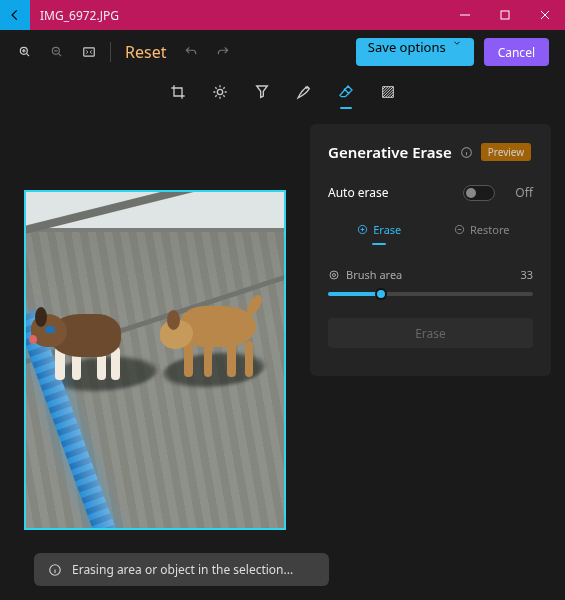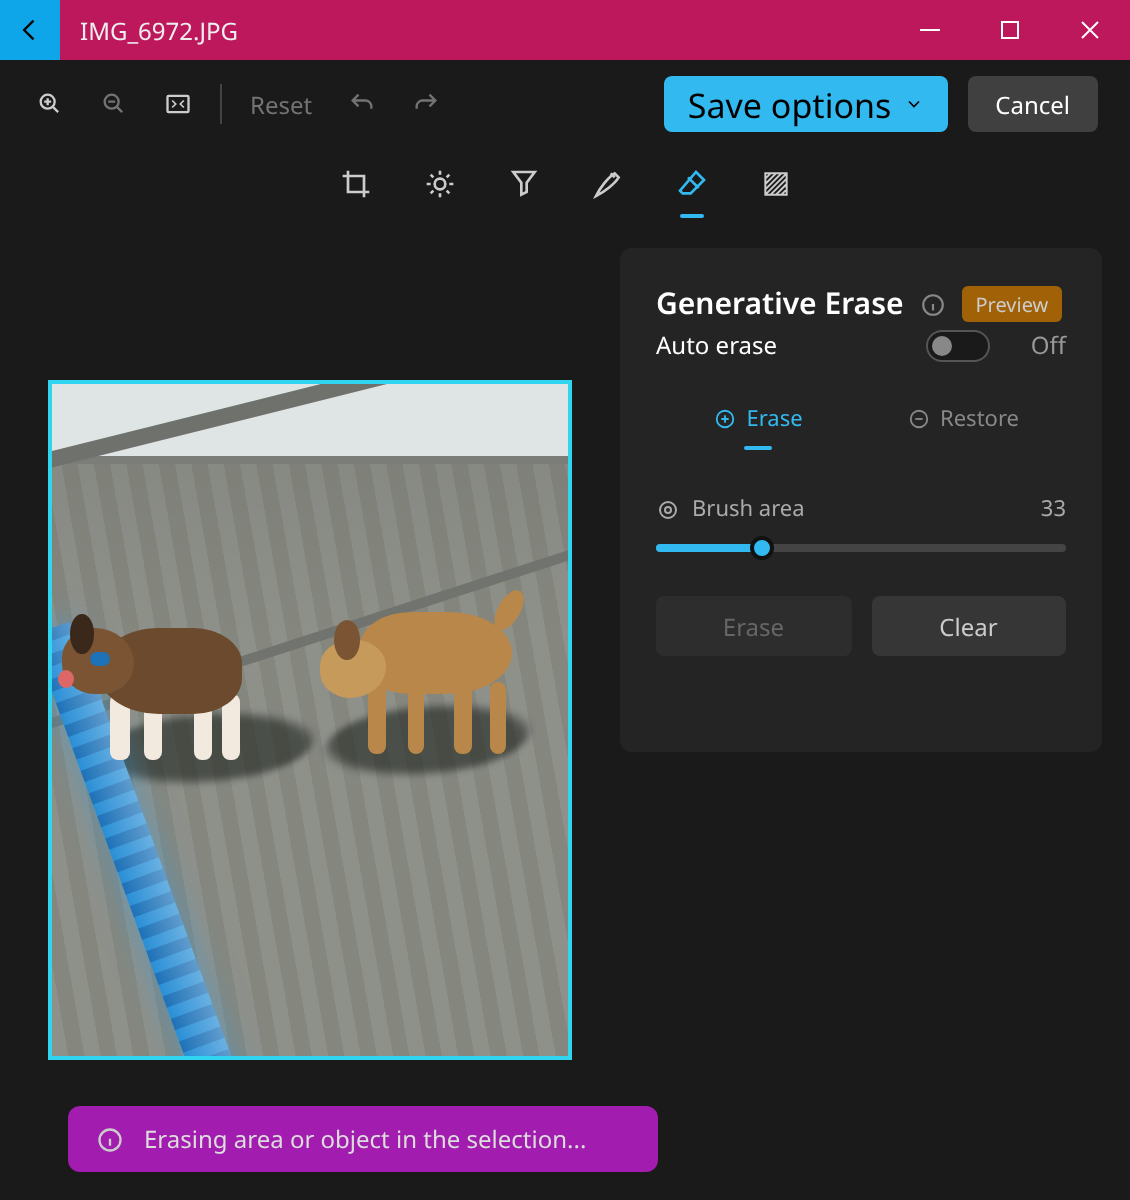--- a/index.html
+++ b/index.html
@@ -8,25 +8,25 @@
   .titlebar { height: 30px; display: flex; align-items: center; background: #be185d; }
   .back-btn { width: 30px; height: 30px; background: #0ea5e9; display: flex; align-items: center; justify-content: center; cursor: pointer; }
   .back-btn svg { stroke: #000; }
   .title { flex: 1; padding-left: 10px; font-size: 12px; color: #eee; }
   .win-controls { display: flex; }
   .win-btn { width: 40px; height: 30px; display: flex; align-items: center; justify-content: center; cursor: pointer; }
 
   .toolbar { height: 44px; display: flex; align-items: center; padding: 0 10px; gap: 2px; }
   .tb-ico { width: 30px; height: 28px; display: flex; align-items: center; justify-content: center; cursor: pointer; color: #ccc; }
   .tb-sep { width: 1px; height: 20px; background: #444; margin: 0 4px; }
-  .tb-reset { height: 28px; padding: 0 8px; font-size: 12px; color: #737373; cursor: pointer; display:flex; align-items:center;}
+  .tb-reset { height: 28px; padding: 0 8px; font-size: 16px; color: #fdba74; cursor: pointer; display:flex; align-items:center;}
   .toolbar-right { margin-left: auto; display: flex; gap: 10px; align-items: center; padding-right: 6px;}
-  .save-btn { background: #32baf0; color: #000; height: 28px; padding: 0 12px; border-radius: 4px; display: flex; align-items: center; gap: 6px; font-size: 17px; cursor: pointer; }
+  .save-btn { background: #32baf0; color: #000; height: 28px; padding: 0 12px; border-radius: 4px; display: flex; gap: 6px; font-size: 13px; cursor: pointer; }
   .save-btn svg { stroke:#000; }
-  .cancel-btn { background: #404040; color: #fff; height: 28px; padding: 0 14px; border-radius: 4px; font-size: 12px; cursor: pointer; display:flex; align-items:center;}
+  .cancel-btn { background: #8b5cf6; color: #fff; height: 28px; padding: 0 14px; border-radius: 4px; font-size: 12px; cursor: pointer; display:flex; align-items:center;}
 
   .modebar { height: 36px; display: flex; align-items: center; justify-content: center; gap: 18px; }
   .mode-ico { width: 24px; height: 24px; display: flex; align-items: center; justify-content: center; color: #ccc; cursor: pointer; position: relative; }
   .mode-ico.active { color: #32baf0; }
   .mode-ico.active::after { content:""; position:absolute; bottom:-5px; left:6px; right:6px; height:2px; background:#32baf0; border-radius:2px;}
 
   .workspace { position: absolute; top: 110px; bottom: 0; left: 0; right: 0; display: flex; }
   .canvas-area { width: 310px; position: relative; }
   .canvas { position: absolute; top: 80px; left: 24px; width: 262px; height: 340px; border: 2px solid #32d5f0; overflow: hidden; }
   .img-scene { width: 100%; height: 100%; position: relative; background: linear-gradient(180deg, #e6ecee 0%, #c2c7c7 12%, #8f918d 30%, #8f918d 100%); }
@@ -58,40 +58,40 @@
   .dog2 .l1{ left:22%;} .dog2 .l2{ left:40%;} .dog2 .l3{ left:62%;} .dog2 .l4{ left:78%;}
   .dog2 .tail{ position:absolute; top:18%; left:82%; width:10%; height:22%; background:#b88749; border-radius:50%; transform:rotate(30deg);}
   .shadow1 { top:49%; left:10%; width:40%; height:10%; transform: skewX(-30deg);}
   .shadow2 { top:48%; left:54%; width:38%; height:10%; transform: skewX(-30deg);}
 
   .side-panel { flex: 1; background: #242424; margin: 14px 14px 0 0; border-radius: 6px; padding: 18px; position: relative; height: 252px;}
   .sp-head { display: flex; align-items: center; gap: 8px; }
   .sp-title { font-size: 15px; font-weight: 600; }
   .info-ico { color:#888; display:flex; }
   .preview-badge { background:#a16207; color:#ccc; font-size:10px; padding:2px 7px; border-radius:3px; }
-  .sp-row { display:flex; align-items:center; justify-content:space-between; margin-top:2px; font-size:12px;}
+  .sp-row { display:flex; align-items:center; justify-content:space-between; margin-top:22px; font-size:12px;}
   .toggle-wrap { display:flex; align-items:center; gap:20px; }
   .toggle { width:32px; height:16px; border-radius:8px; background:#1a1a1a; border:1px solid #555; position:relative; cursor:pointer;}
   .toggle::after{ content:""; position:absolute; left:2px; top:2px; width:10px; height:10px; border-radius:50%; background:#888;}
   .off-label { color:#999; font-size:12px;}
   .seg { display:flex; margin-top:14px; height:28px; }
   .seg-item { flex:1; display:flex; align-items:center; justify-content:center; gap:5px; font-size:11px; color:#888; cursor:pointer; position:relative;}
   .seg-item.active { color:#32baf0; }
   .seg-item.active::after{ content:""; position:absolute; bottom:-2px; left:50%; transform:translateX(-50%); width:14px; height:2px; background:#32baf0; border-radius:2px;}
   .brush-row { display:flex; align-items:center; justify-content:space-between; margin-top:24px; font-size:11px; color:#aaa;}
   .brush-label { display:flex; align-items:center; gap:6px;}
   .slider { margin-top:10px; height:4px; background:#444; border-radius:2px; position:relative; cursor:pointer;}
   .slider-fill { position:absolute; left:0; top:0; bottom:0; width:26%; background:#32baf0; border-radius:2px;}
   .slider-thumb { position:absolute; left:26%; top:50%; width:12px; height:12px; background:#32baf0; border-radius:50%; transform:translate(-50%,-50%); border:2px solid #111;}
   .sp-buttons { display:flex; gap:10px; margin-top:22px;}
   .sp-btn { flex:1; height:30px; border-radius:4px; display:flex; align-items:center; justify-content:center; font-size:12px;}
   .sp-btn.erase { background:#2d2d2d; color:#666; cursor:default;}
   .sp-btn.clear { background:#363636; color:#ccc; cursor:pointer;}
 
-  .toast { position:absolute; bottom:14px; left:34px; background:#a21caf; border-radius:6px; padding:8px 14px; display:flex; align-items:center; gap:10px; font-size:12px; color:#ddd; width: 295px;}
+  .toast { position:absolute; bottom:14px; left:34px; background:#404040; border-radius:6px; padding:8px 14px; display:flex; align-items:center; gap:10px; font-size:12px; color:#ddd; width: 295px;}
 </style>
 </head>
 <body>
 
 <div class="titlebar">
   <div class="back-btn">
     <svg width="14" height="14" viewBox="0 0 24 24" fill="none" stroke-width="2">
         <path d="M15 4 L7 12 L15 20"></path>
       </svg>
   </div>
@@ -270,21 +270,20 @@
         <span>Brush area</span>
       </div>
       <span>33</span>
     </div>
     <div class="slider">
       <div class="slider-fill"></div>
       <div class="slider-thumb"></div>
     </div>
     <div class="sp-buttons">
       <div class="sp-btn erase">Erase</div>
-      <div class="sp-btn clear">Clear</div>
     </div>
   </div>
 </div>
 
 <div class="toast">
   <svg width="14" height="14" viewBox="0 0 24 24" fill="none" stroke="#ccc" stroke-width="2">
       <circle cx="12" cy="12" r="9"></circle>
       <path d="M12 8h.01M11 12h1v5"></path>
     </svg>
   <span>Erasing area or object in the selection...</span>

